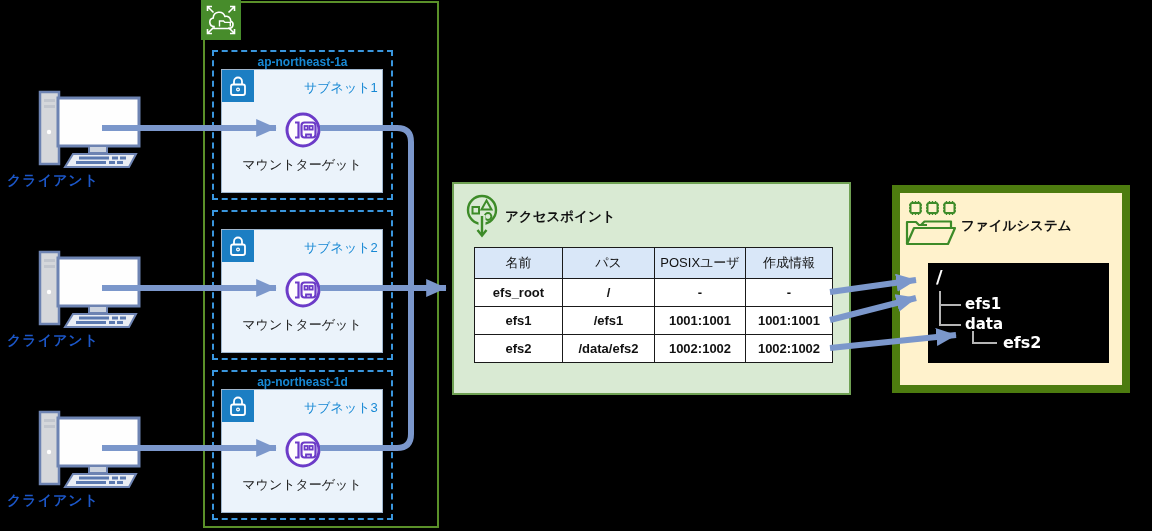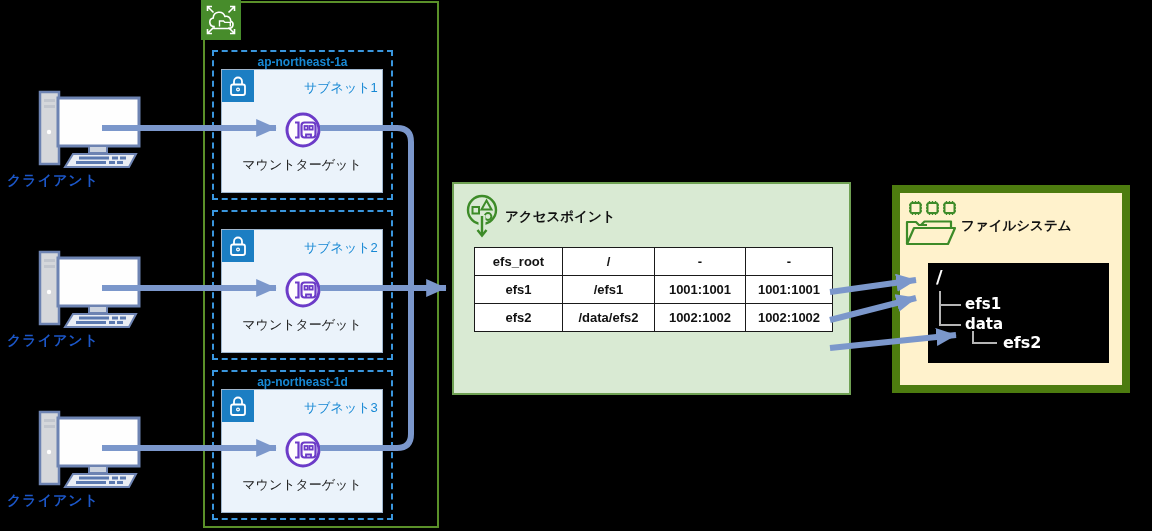--- a/index.html
+++ b/index.html
@@ -203,20 +203,26 @@
     </svg>
     <div id="ap-title">アクセスポイント</div>
     <table id="ap-table">
       <colgroup>
           <col style="width:88px">
           <col style="width:92px">
           <col style="width:91px">
           <col style="width:87px">
         </colgroup>
       <tbody>
+          <tr>
+        <th>名前</th>
+        <th>パス</th>
+        <th>POSIXユーザ</th>
+        <th>作成情報</th>
+      </tr>
       <tr>
         <td>efs_root</td>
         <td>/</td>
         <td>-</td>
         <td>-</td>
       </tr>
       <tr>
         <td>efs1</td>
         <td>/efs1</td>
         <td>1001:1001</td>

